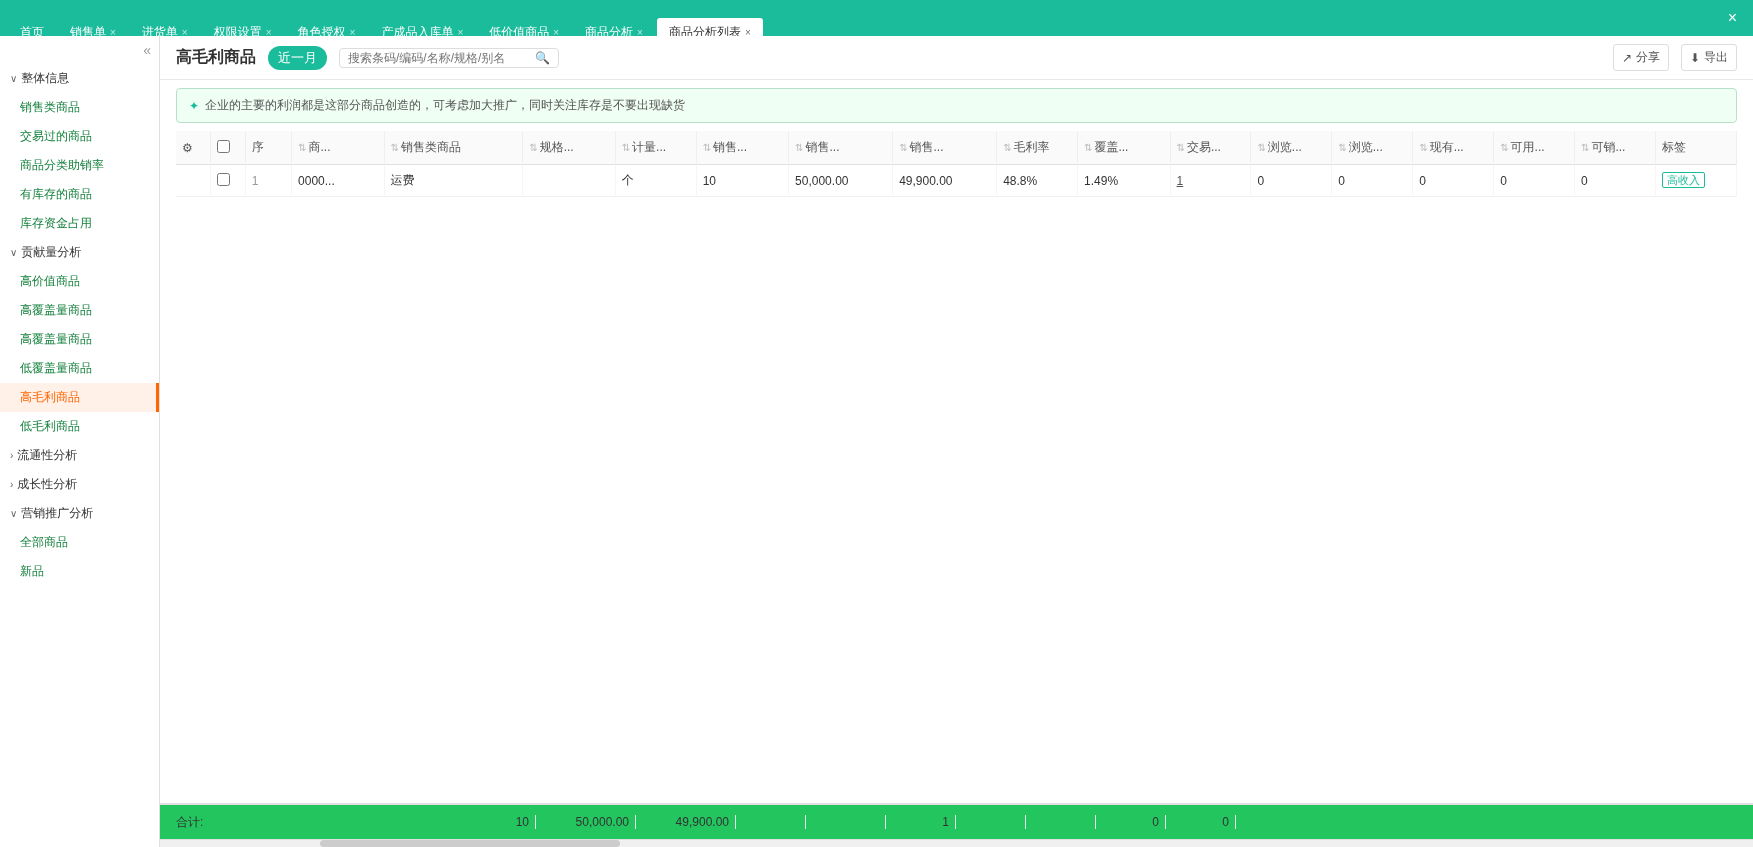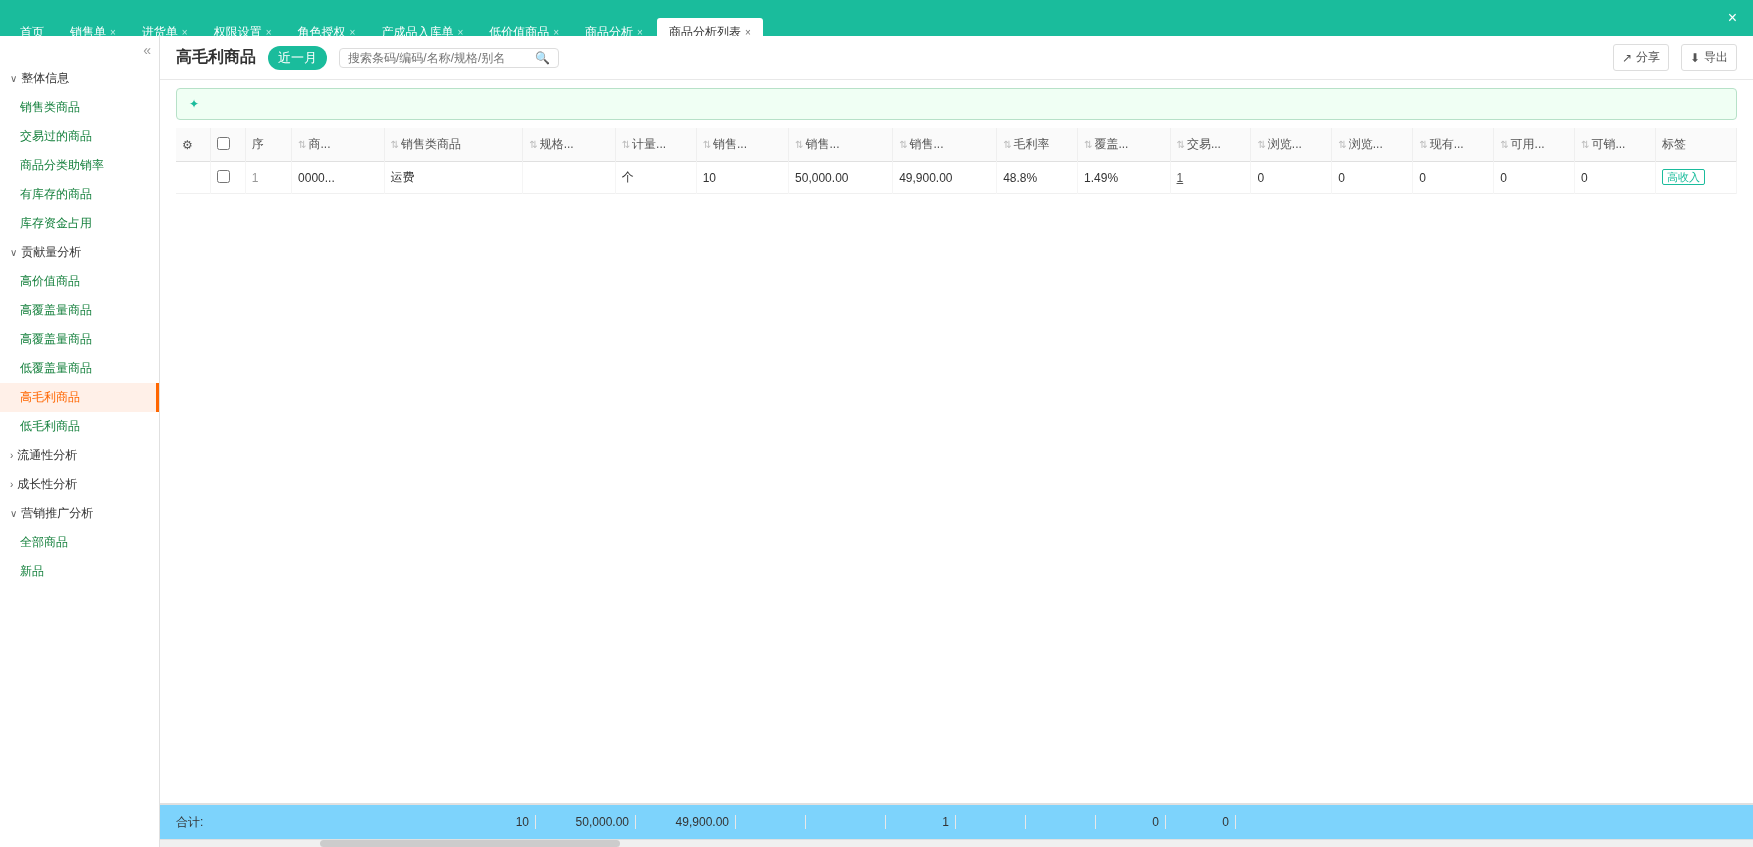--- a/index.html
+++ b/index.html
@@ -206,21 +206,21 @@
     .tag-high { color: #1abc9c; font-size: 11px; border: 1px solid #1abc9c; padding: 1px 4px; border-radius: 2px; }
     .row-num { color: #999; }
     .underline-val { text-decoration: underline; color: #555; cursor: pointer; }
 
     
     .footer-row {
       display: flex;
       align-items: center;
       height: 36px;
       border-top: 2px solid #e0e0e0;
-      background: #7dd3fc;
+      background: #22c55e;
       padding: 0 16px;
       font-size: 12px;
       color: #333;
       flex-shrink: 0;
     }
     .footer-vals {
       display: flex;
       gap: 0;
       flex: 1;
     }
@@ -378,20 +378,21 @@
         <span>分享</span>
       </div>
       <div class="action-btn">
         <span>⬇</span>
         <span>导出</span>
       </div>
     </div>
 
     <div class="info-banner">
       <span class="info-icon">✦</span>
+      <span>企业的主要的利润都是这部分商品创造的，可考虑加大推广，同时关注库存是不要出现缺货</span>
     </div>
 
     <div class="table-container">
       <table>
         <thead>
           <tr>
             <th style="width:30px;text-align:center;">
               <div class="col-header">
                   <span>⚙</span>
                 </div>

